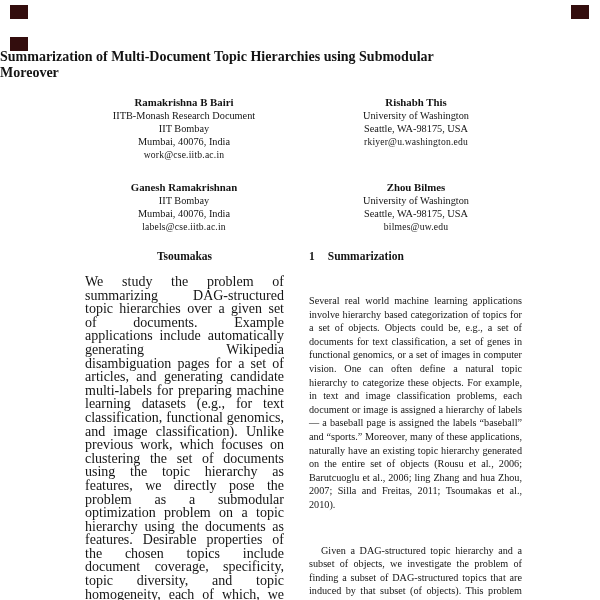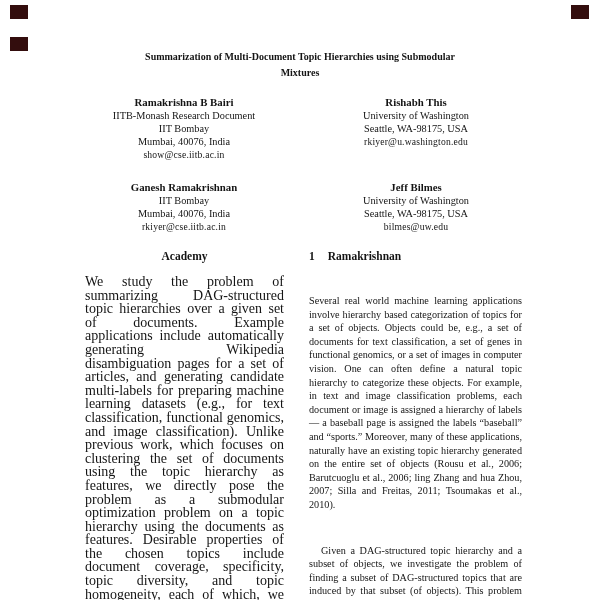--- a/index.html
+++ b/index.html
@@ -18,23 +18,23 @@
   .marker {
     position: absolute;
     width: 18px; height: 14px;
   }
   .marker-tl { left: 10px; top: 5px; }
   .marker-tr { left: 571px; top: 5px; }
   .marker-l2 { left: 10px; top: 37px; }
 
   .title-wrap {
     padding-top: 49px;
-    text-align: center;
+    text-align: left;
     font-weight: 700;
-    font-size: 10px;
+    font-size: 14px;
     line-height: 15.5px;
   }
 
   .authors {
     width: 464px;
     margin: 15px auto 0;
     display: grid;
     grid-template-columns: 1fr 1fr;
     row-gap: 19px;
   }
@@ -96,66 +96,66 @@
 <body>
 
 <div class="page">
 
   <div class="marker marker-tl" style="background: rgb(51, 13, 13);"></div>
   <div class="marker marker-tr" style="background: rgb(51, 13, 13);"></div>
   <div class="marker marker-l2" style="background: rgb(51, 13, 13);"></div>
 
   <div class="title-wrap">
     <div>Summarization of Multi-Document Topic Hierarchies using Submodular</div>
-    <div>Mixtures</div>
+    <div>Moreover</div>
   </div>
 
   <div class="authors">
 
     <div class="author">
       <div class="author-name">Ramakrishna B Bairi</div>
       <div class="author-affil">IITB-Monash Research Document</div>
       <div class="author-affil">IIT Bombay</div>
       <div class="author-affil">Mumbai, 40076, India</div>
-      <div class="author-email">show@cse.iitb.ac.in</div>
+      <div class="author-email">work@cse.iitb.ac.in</div>
     </div>
 
     <div class="author">
       <div class="author-name">Rishabh This</div>
       <div class="author-affil">University of Washington</div>
       <div class="author-affil">Seattle, WA-98175, USA</div>
       <div class="author-email">rkiyer@u.washington.edu</div>
     </div>
 
     <div class="author">
       <div class="author-name">Ganesh Ramakrishnan</div>
       <div class="author-affil">IIT Bombay</div>
       <div class="author-affil">Mumbai, 40076, India</div>
-      <div class="author-email">rkiyer@cse.iitb.ac.in</div>
+      <div class="author-email">labels@cse.iitb.ac.in</div>
     </div>
 
     <div class="author">
-      <div class="author-name">Jeff Bilmes</div>
+      <div class="author-name">Zhou Bilmes</div>
       <div class="author-affil">University of Washington</div>
       <div class="author-affil">Seattle, WA-98175, USA</div>
       <div class="author-email">bilmes@uw.edu</div>
     </div>
 
   </div>
 
   <div class="columns">
 
     <div class="col">
-      <div class="abstract-heading">Academy</div>
+      <div class="abstract-heading">Tsoumakas</div>
       <div class="abstract-body">We study the problem of summarizing DAG-structured topic hierarchies over a given set of documents. Example applications include automatically generating Wikipedia disambiguation pages for a set of articles, and generating candidate multi-labels for preparing machine learning datasets (e.g., for text classification, functional genomics, and image classification). Unlike previous work, which focuses on clustering the set of documents using the topic hierarchy as features, we directly pose the problem as a submodular optimization problem on a topic hierarchy using the documents as features. Desirable properties of the chosen topics include document coverage, specificity, topic diversity, and topic homogeneity, each of which, we show, is naturally modeled by a submodular function. Other information, provided say by unsupervised approaches such as LDA and its variants, can also be utilized by defining a submodular function that expresses coherence between the chosen topics and this information. We use</div>
     </div>
 
     <div class="col">
       <div class="section-heading">
-        <span class="section-num">1</span><span>Ramakrishnan</span>
+        <span class="section-num">1</span><span>Summarization</span>
       </div>
       <p class="para">Several real world machine learning applications involve hierarchy based categorization of topics for a set of objects. Objects could be, e.g., a set of documents for text classification, a set of genes in functional genomics, or a set of images in computer vision. One can often define a natural topic hierarchy to categorize these objects. For example, in text and image classification problems, each document or image is assigned a hierarchy of labels — a baseball page is assigned the labels “baseball” and “sports.” Moreover, many of these applications, naturally have an existing topic hierarchy generated on the entire set of objects (Rousu et al., 2006; Barutcuoglu et al., 2006; ling Zhang and hua Zhou, 2007; Silla and Freitas, 2011; Tsoumakas et al., 2010).</p>
       <p class="para indent"><span>Given a DAG-structured topic hierarchy and a subset of objects, we investigate the problem of finding a subset of DAG-structured topics that are induced by that subset (of objects). This problem arises naturally in several real world applications. For example, consider the problem of identifying appropriate label sets for a collection of articles. Several existing text collection datasets such as 20 Newsgroup</span><sup>1</sup><sup>2</sup></p>
     </div>
 
   </div>
 
 </div>
 
 </body></html>

